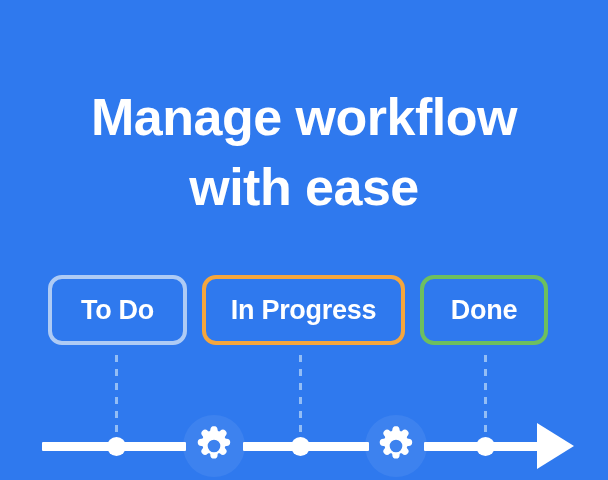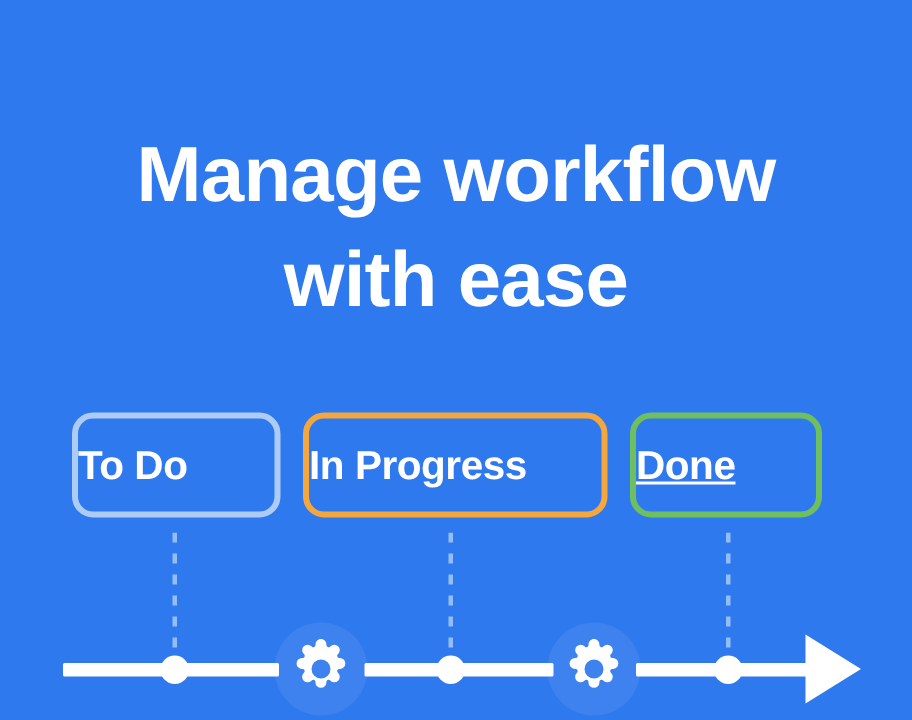--- a/index.html
+++ b/index.html
@@ -40,26 +40,26 @@
     height: 70px;
     border-radius: 14px;
     border-style: solid;
     border-width: 4px;
     background: transparent;
     color: #ffffff;
     font-size: 27px;
     font-weight: bold;
     display: flex;
     align-items: center;
-    justify-content: flex-start;
+    justify-content: center;
     letter-spacing: -0.3px;
   }
   #chip-todo        { left: 48px;  top: 235px; width: 139px; border-color: #aecbf5; }
   #chip-inprogress  { left: 202px; top: 235px; width: 203px; border-color: #f5a63d; }
-  #chip-done        { left: 420px; top: 235px; width: 128px; border-color: #6dbf5f; text-decoration: underline; }
+  #chip-done        { left: 420px; top: 235px; width: 128px; border-color: #6dbf5f; }
 
   
   .connector {
     position: absolute;
     width: 3px;
     top: 315px;
     height: 78px;
     background-image: linear-gradient(#93bdf5 0 7px, transparent 7px 14px);
     background-size: 3px 14px;
     background-repeat: repeat-y;

